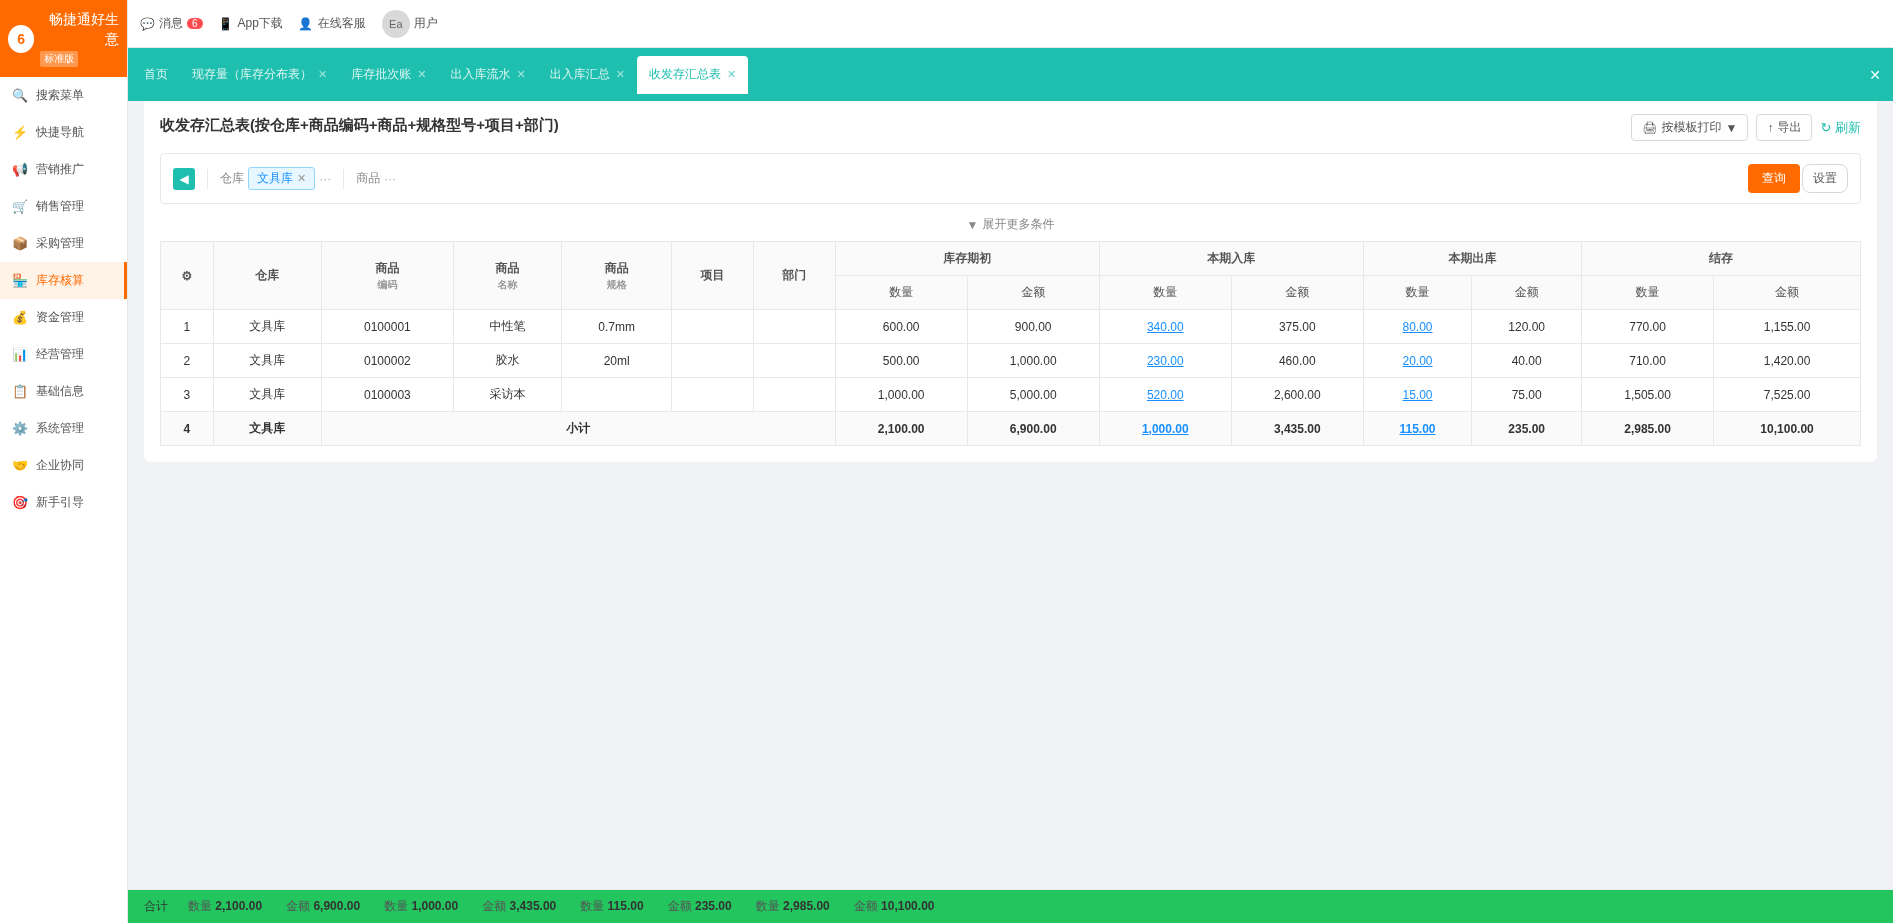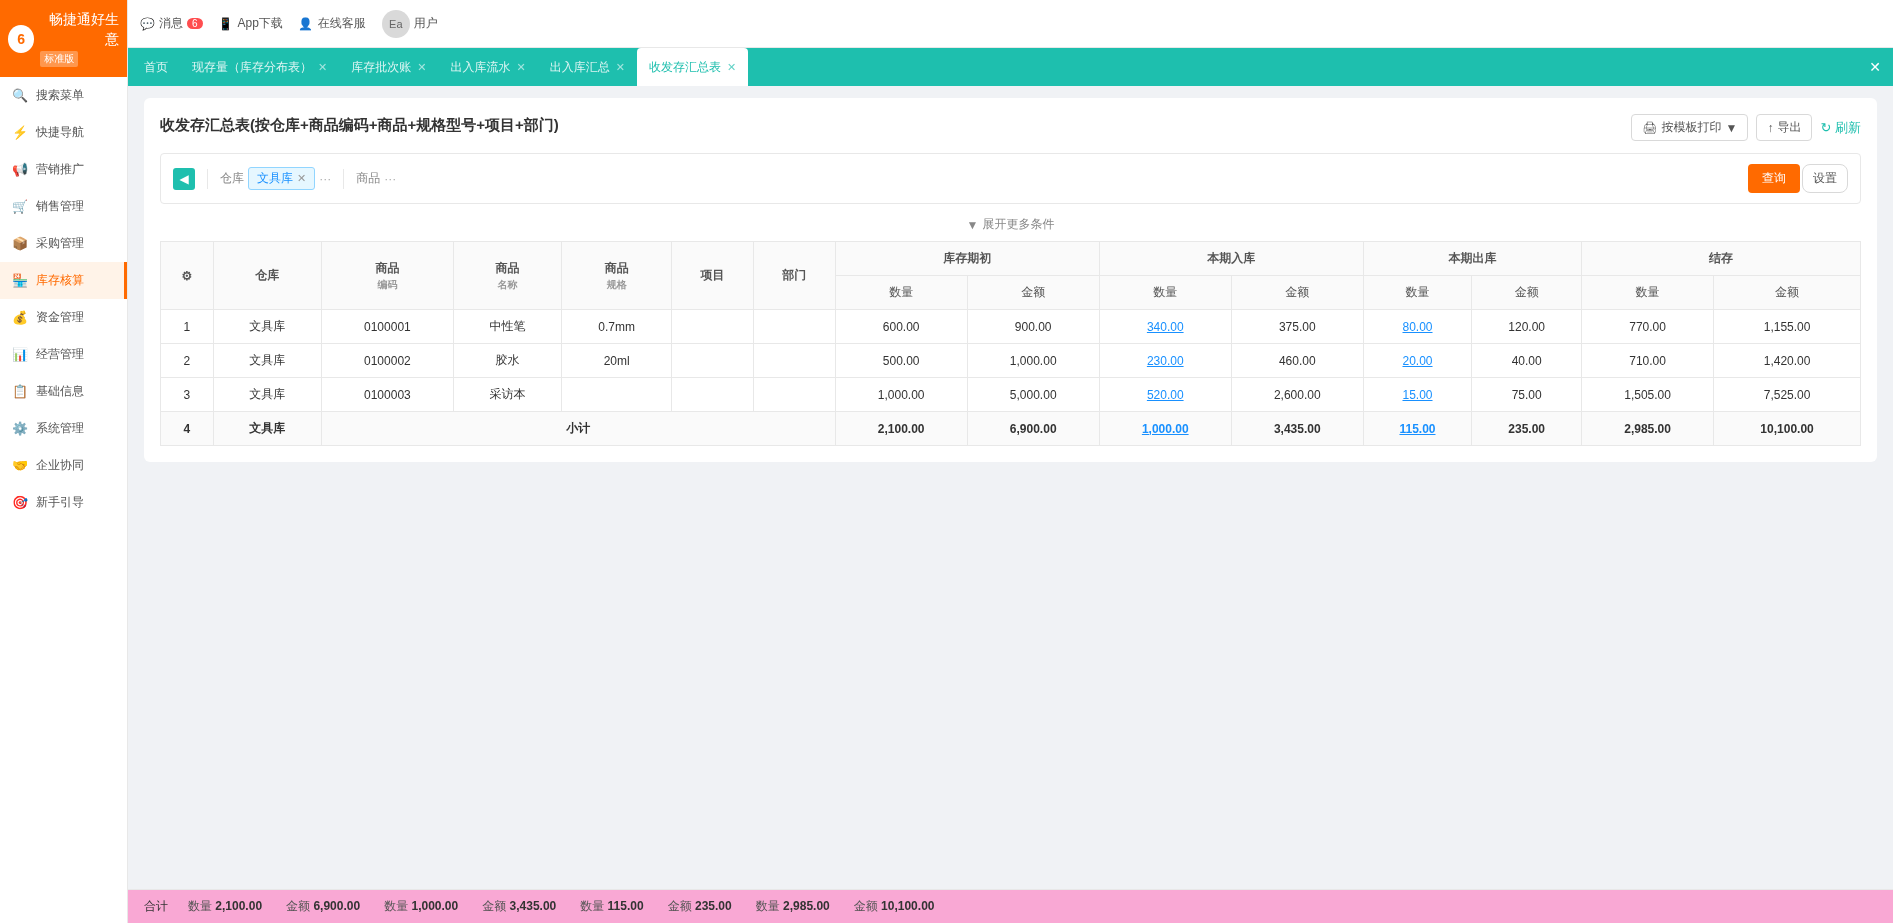--- a/index.html
+++ b/index.html
@@ -42,21 +42,21 @@
       background: #ff6a00; color: #fff; border: none; padding: 5px 14px;
       border-radius: 4px; cursor: pointer; font-size: 12px;
     }
     .topbar-right { display: flex; align-items: center; gap: 16px; font-size: 12px; color: #555; }
     .topbar-right-item { display: flex; align-items: center; gap: 4px; cursor: pointer; }
     .badge { background: #ff4d4f; color: #fff; border-radius: 8px; padding: 0 5px; font-size: 10px; }
     .user-avatar { width: 28px; height: 28px; border-radius: 50%; background: #d9d9d9; display: flex; align-items: center; justify-content: center; overflow: hidden; }
 
     
     .tabbar {
-      position: fixed; left: 128px; top: 48px; right: 0; height: 38px;
+      position: fixed; left: 128px; top: 48px; right: 0; height: 53px;
       background: #1ebfae; display: flex; align-items: center; z-index: 98;
       padding: 0 4px;
     }
     .tab {
       display: flex; align-items: center; padding: 0 12px; height: 38px;
       cursor: pointer; color: rgba(255,255,255,0.85); font-size: 12px; gap: 6px;
       white-space: nowrap;
     }
     .tab.active { background: #fff; color: #1ebfae; border-radius: 4px 4px 0 0; }
     .tab .tab-close { color: inherit; opacity: 0.7; font-size: 11px; cursor: pointer; }
@@ -147,21 +147,21 @@
       background: #fafafa; color: #555; font-weight: 500;
     }
     .data-table tbody tr.subtotal { font-weight: bold; background: #fafafa; }
     .data-table .link-cell { color: #1890ff; text-decoration: underline; cursor: pointer; }
 
     .settings-icon-cell { color: #aaa; cursor: pointer; }
 
     
     .total-bar {
       position: fixed; bottom: 0; left: 128px; right: 0;
-      background: #f9a8d4; border-top: 1px solid #e8e8e8;
+      background: #22c55e; border-top: 1px solid #e8e8e8;
       display: flex; align-items: flex-end; padding: 8px 16px;
       font-size: 12px; color: #333;
     }
     .total-bar-label { margin-right: 20px; font-weight: 500; }
     .total-item { margin-right: 24px; color: #555; }
     .total-item span { font-weight: bold; color: #333; }
 
     
     .th-group { background: #fafafa; }
   </style>

